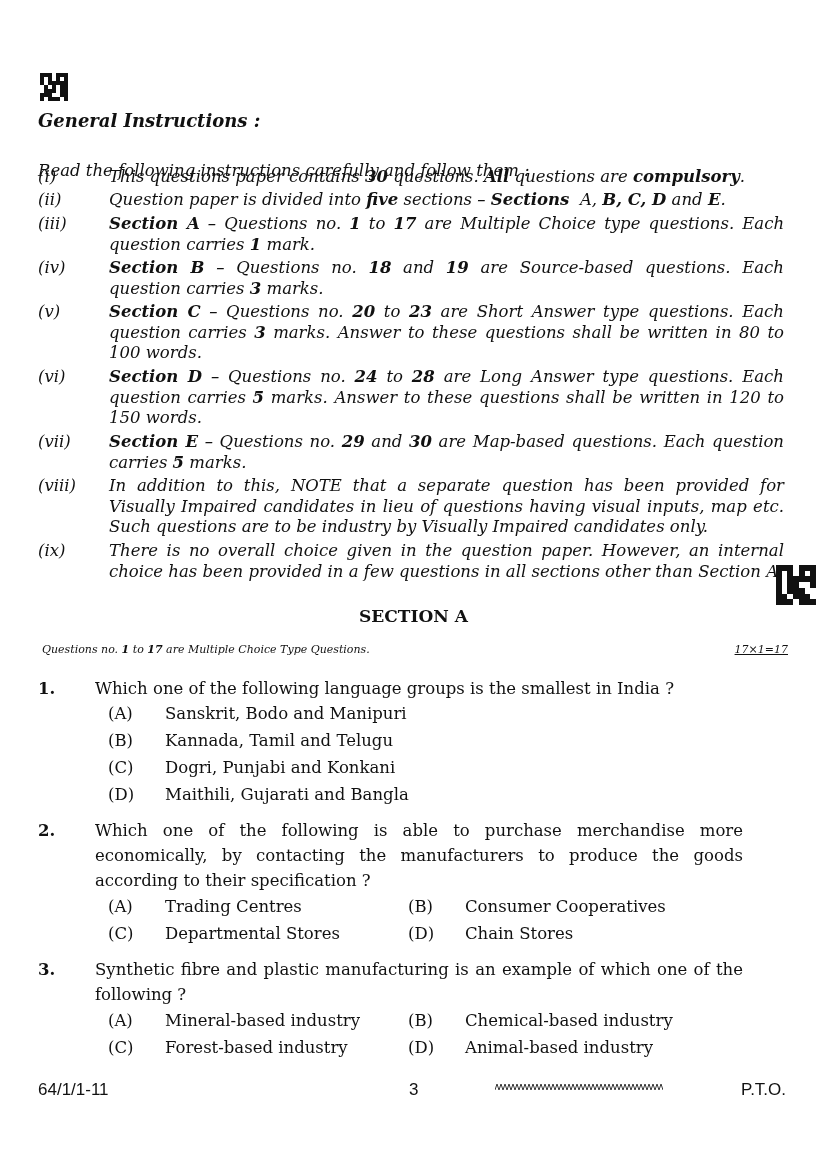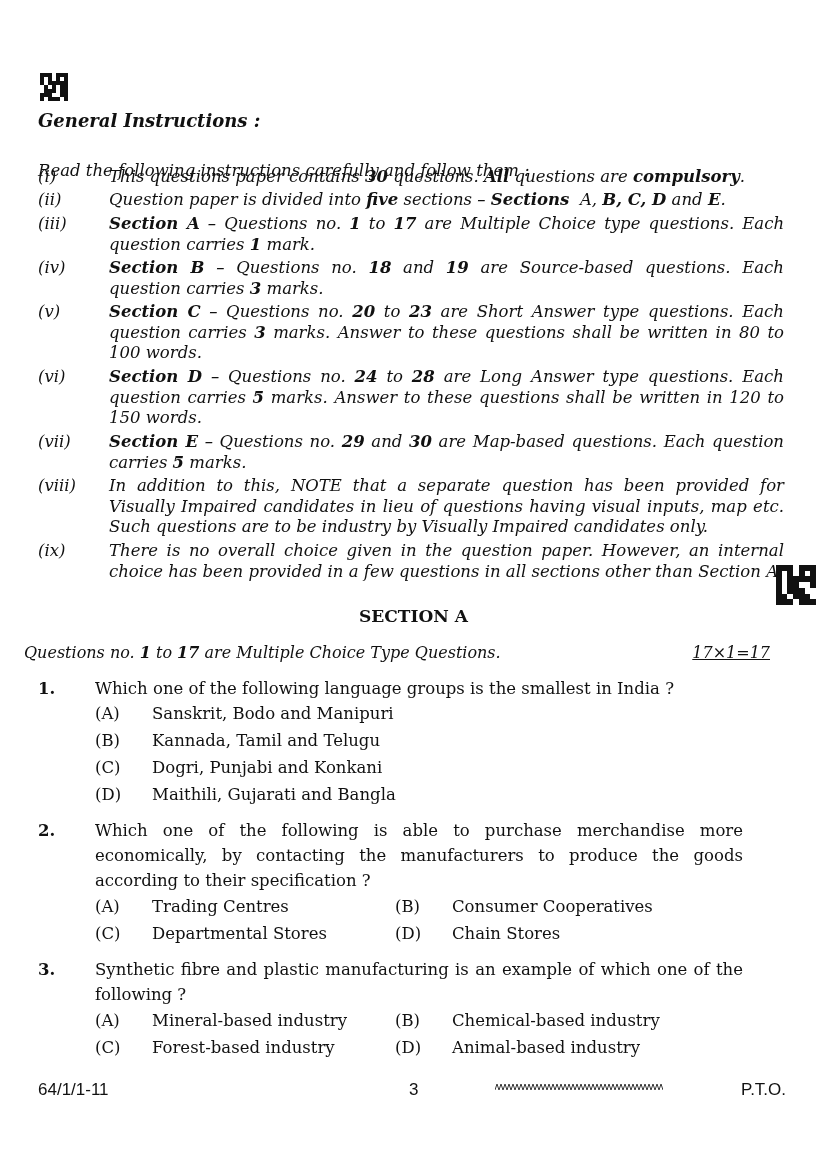--- a/index.html
+++ b/index.html
@@ -9,28 +9,28 @@
   .qr .b { background:#111; }
   .qr-top { left:40px; top:73px; width:28px; height:28px; }
   .qr-side { left:776px; top:565px; width:40px; height:40px; }
   .gi-title { position:absolute; left:38px; top:110px; font-size:18px; font-weight:bold; font-style:italic; }
   .gi-intro { position:absolute; left:38px; top:161px; font-size:16.5px; font-style:italic; }
   .ins { position:absolute; left:38px; width:746px; font-size:16.5px; font-style:italic; line-height:20.5px; }
   .ins .num { position:absolute; left:0; top:0; width:56px; }
   .ins .txt { margin-left:71px; text-align:justify; text-align-last:left; }
   .ins b { font-style:italic; font-weight:bold; }
   .sec-title { position:absolute; left:0; width:827px; top:606px; text-align:center; font-weight:bold; font-size:17px; }
-  .sec-note { position:absolute; left:24px; top:643px; width:746px; font-size:16px; font-style:italic; }
+  .sec-note { position:absolute; left:42px; top:643px; width:746px; font-size:11px; font-style:italic; }
   .sec-note .marks { position:absolute; right:0; top:0;text-decoration:underline; }
   .sec-note b { font-style:italic; font-weight:bold; }
   .q { position:absolute; left:38px; width:705px; font-size:16.5px; line-height:25px; }
   .q .qn { position:absolute; left:0; top:0; font-weight:bold; }
   .q .qt { margin-left:57px; text-align:justify; text-align-last:left; }
   .opts { position:absolute; left:95px; font-size:16.5px; }
-  .opt { position:absolute; white-space:nowrap; }
+  .opt { position:absolute; white-space:nowrap;margin-left:13px; }
   .opt .ol { display:inline-block; width:57px; }
   .footer { position:absolute; top:1080px; font-family:"Liberation Sans", "DejaVu Sans", sans-serif; font-size:17px; }
   .wavy { position:absolute; left:495px; top:1082px; width:168px; height:10px; }
 </style>
 </head>
 <body>
 
 <div class="qr qr-top" id="qr1">
     <span class="b"></span>
     <span class="b"></span>

